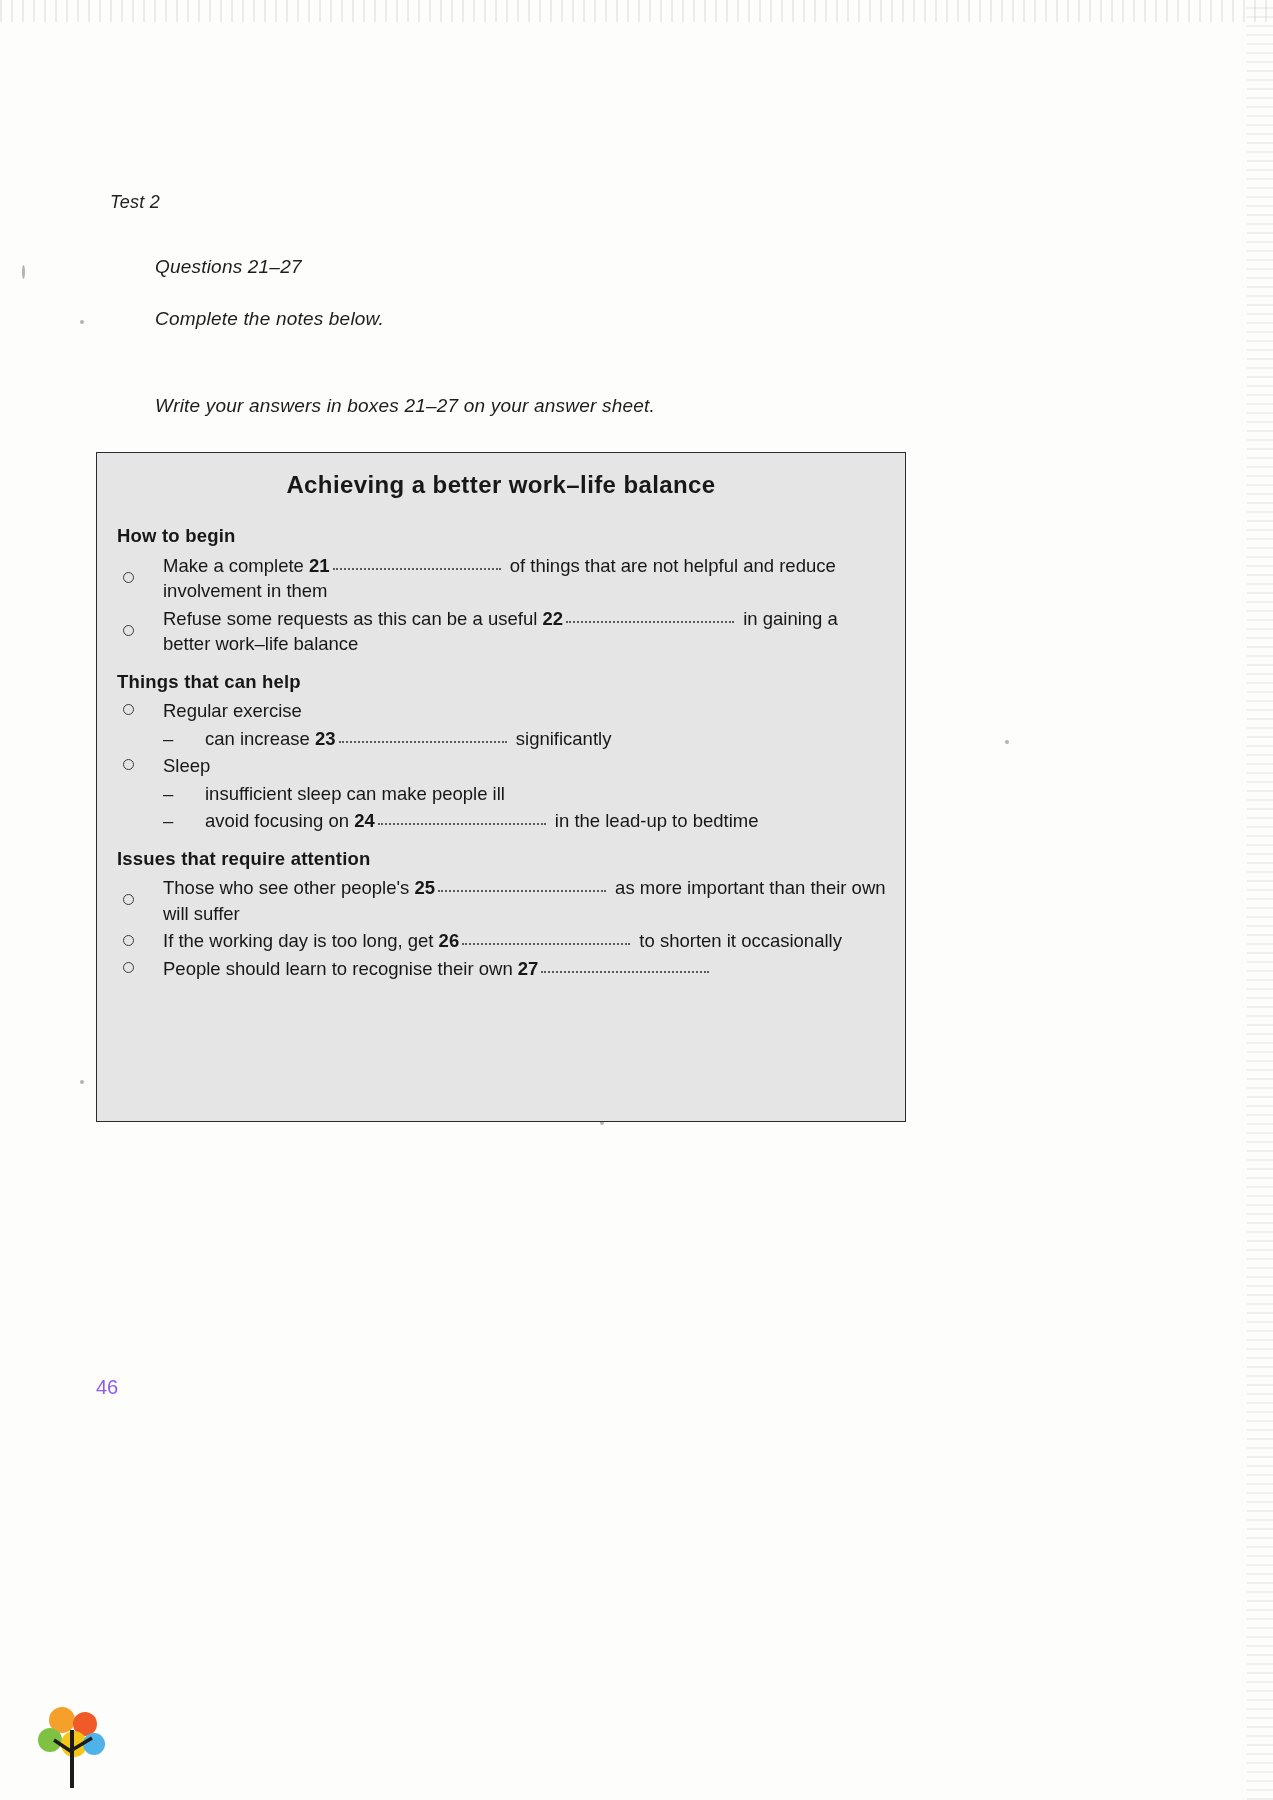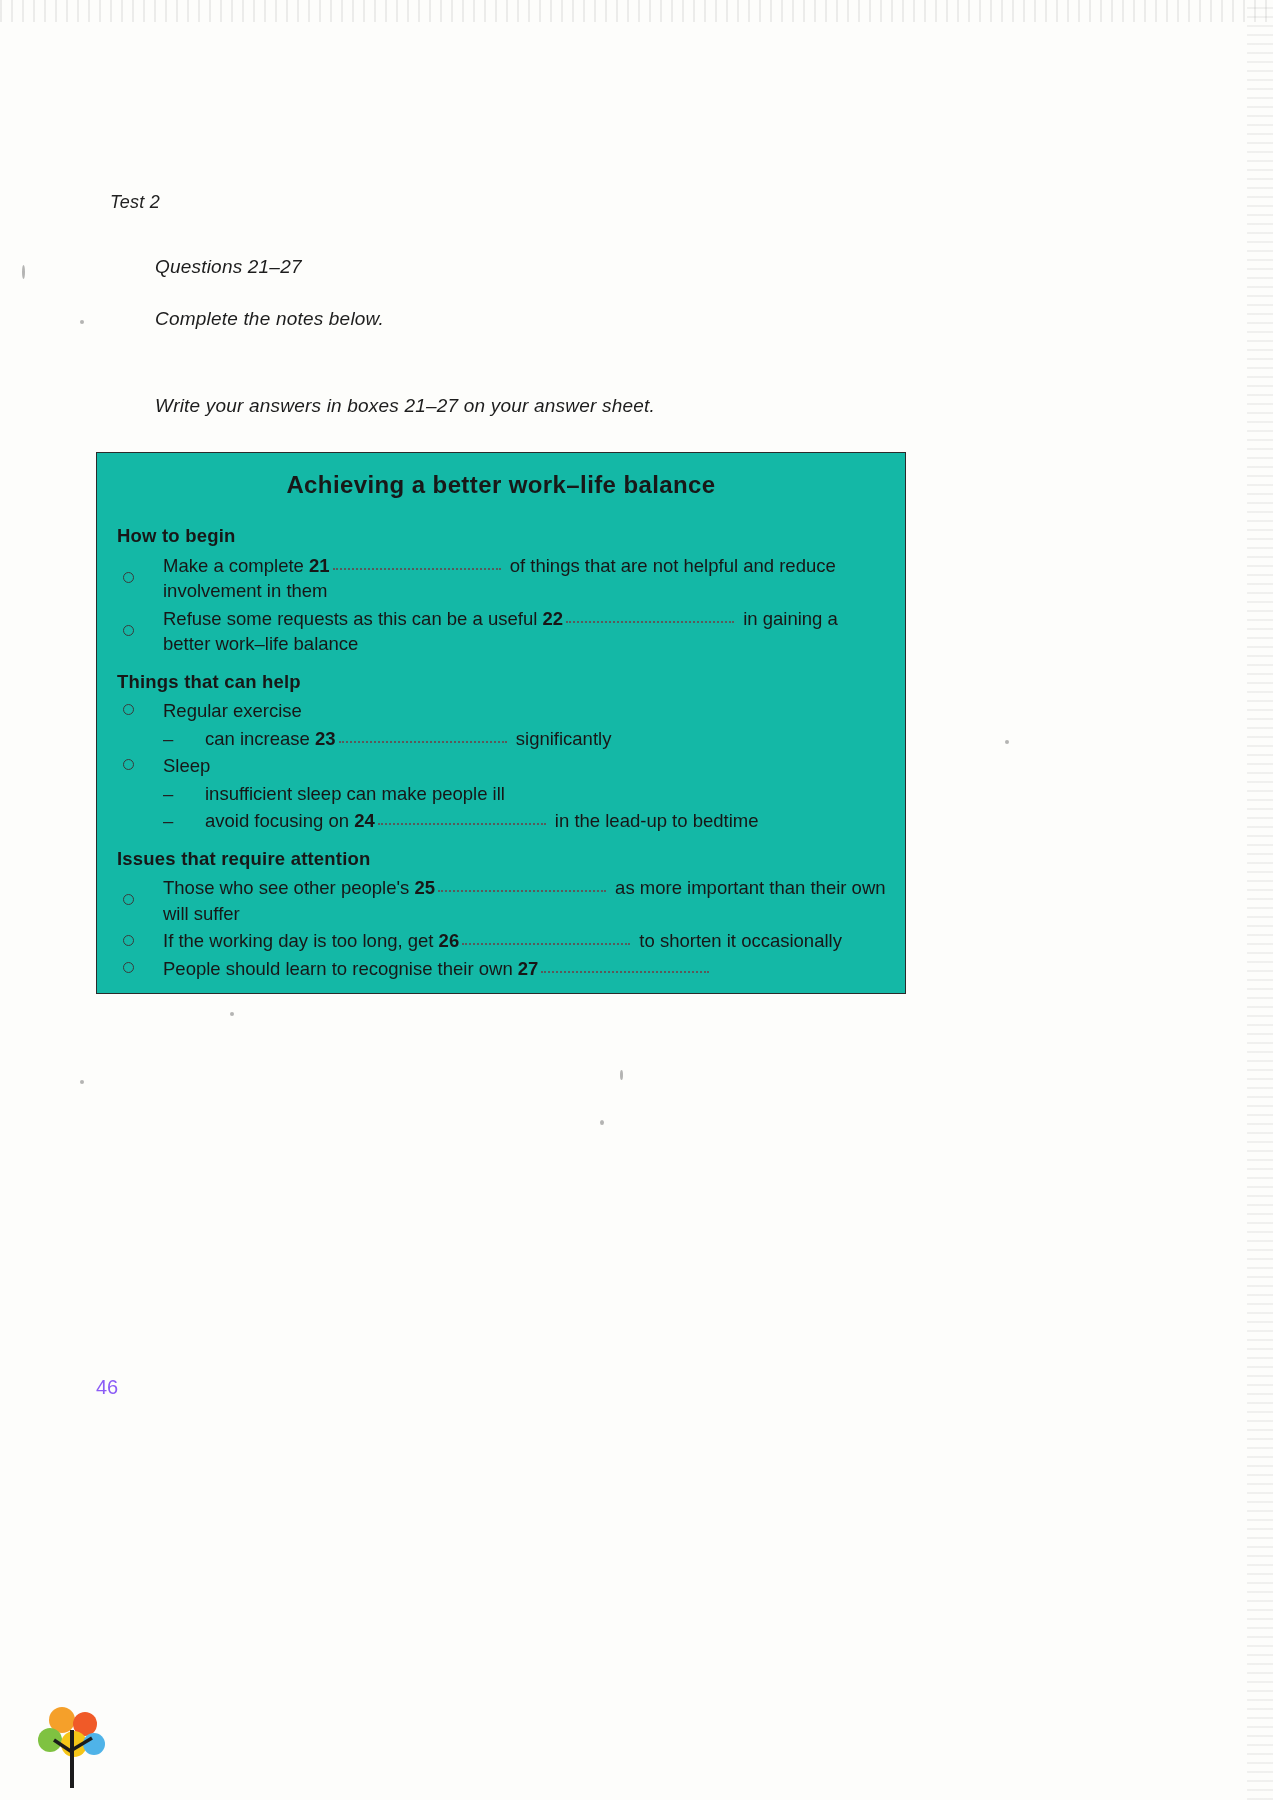--- a/index.html
+++ b/index.html
@@ -79,24 +79,24 @@
     font-style: italic;
     font-weight: bold;
     letter-spacing: 0.4px;
   }
 
   .notes-box {
     position: absolute;
     left: 96px;
     top: 452px;
     width: 810px;
-    height: 542px;
+    height: 670px;
     border: 1.6px solid #2b2b2b;
     box-sizing: border-box;
-    background: #14b8a6;
+    background: #e5e5e5;
   }
 
   .notes-title {
     text-align: center;
     font-size: 24px;
     font-weight: bold;
     letter-spacing: 0.4px;
     margin-top: 18px;
     color: #181818;
   }

